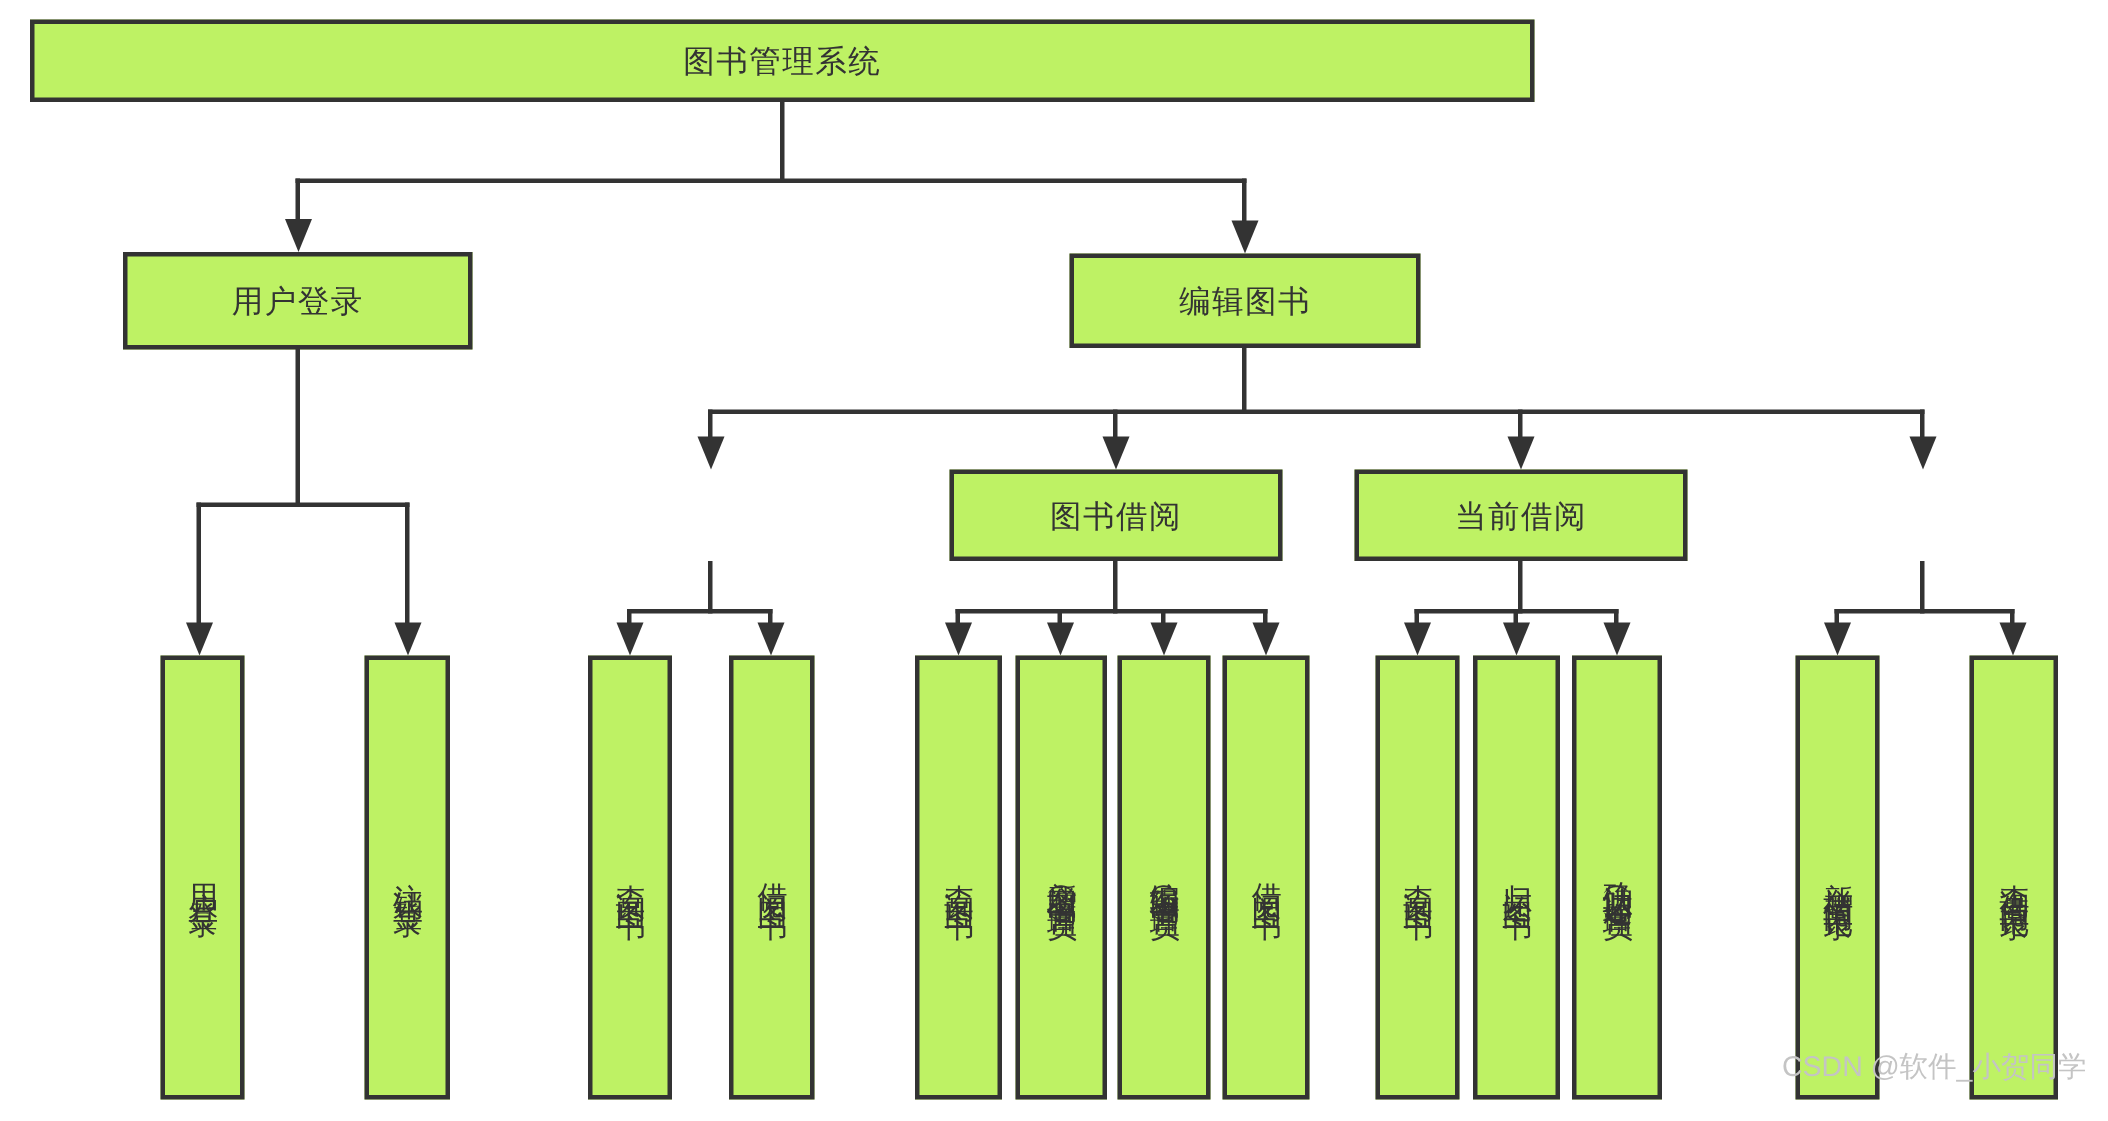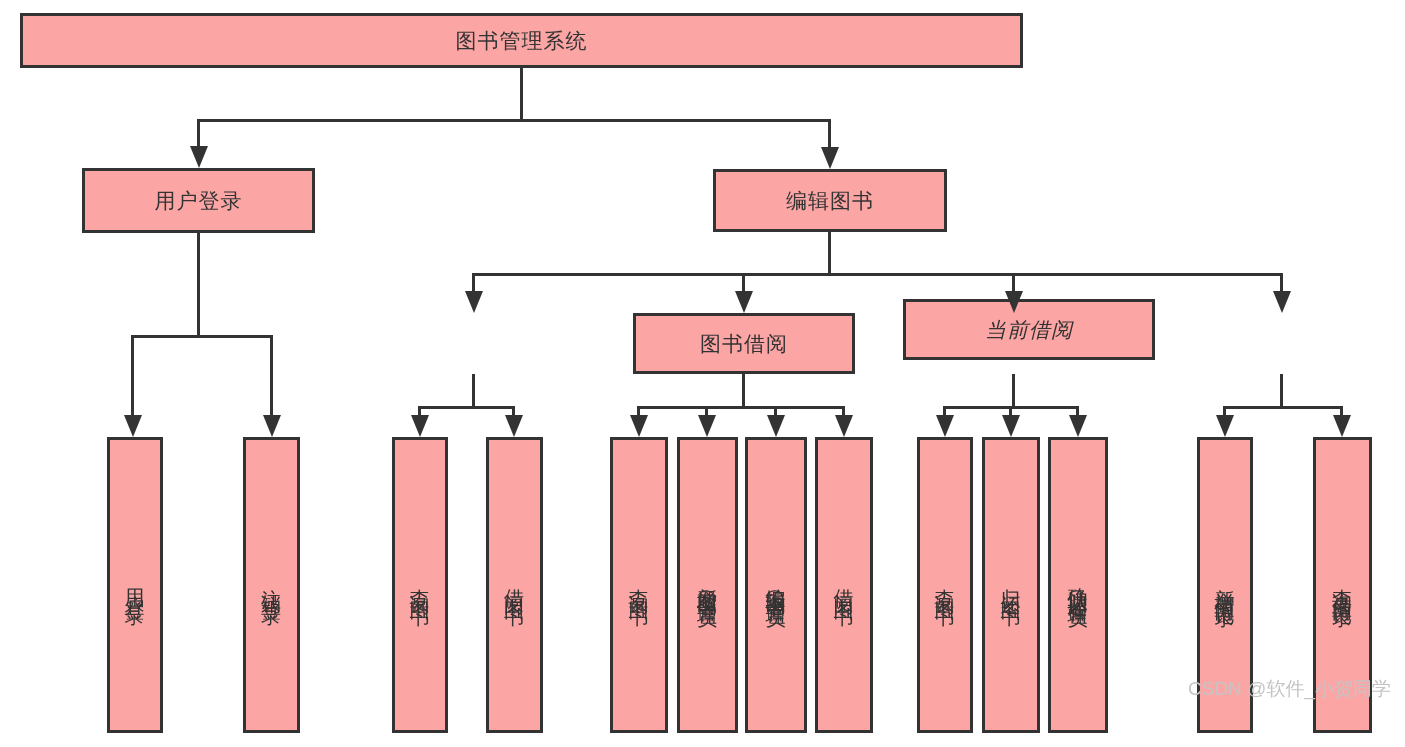--- a/index.html
+++ b/index.html
@@ -13,21 +13,21 @@
     width:1405px;
     height:747px;
     background:#ffffff;
     overflow:hidden;
     font-family:"Liberation Sans", sans-serif;
     color:var(--text);
   }
   .box{
     position:absolute;
     box-sizing:border-box;
-    background:#fca5a5;
+    background:#bef264;
     border:3px solid var(--line);
     display:flex;
     align-items:center;
     justify-content:center;
   }
   .h-label{
     font-size:21px;
     letter-spacing:1px;
     white-space:nowrap;
   }
@@ -43,21 +43,21 @@
   .hline{position:absolute;height:3px;background:var(--line);}
   .ah{
     position:absolute;width:0;height:0;
     border-left:9px solid transparent;
     border-right:9px solid transparent;
     border-top:22px solid var(--line);
   }
   .watermark{
     position:absolute;
     left:1188px;
-    top:676px;
+    top:698px;
     font-size:19px;
     color:var(--wm);
     white-space:nowrap;
     z-index:5;
   }
 </style>
 </head>
 <body>
 
 <div class="canvas">
@@ -69,21 +69,21 @@
   <div class="box" style="left:82px;top:168px;width:233px;height:65px;">
     <span class="h-label">用户登录</span>
   </div>
   <div class="box" style="left:713px;top:169px;width:234px;height:63px;">
     <span class="h-label">编辑图书</span>
   </div>
 
   <div class="box" style="left:633px;top:313px;width:222px;height:61px;">
     <span class="h-label">图书借阅</span>
   </div>
-  <div class="box" style="left:903px;top:299px;width:252px;height:61px;font-style:italic;">
+  <div class="box" style="left:903px;top:313px;width:222px;height:61px;">
     <span class="h-label">当前借阅</span>
   </div>
 
   <div class="box v-box" style="left:107px;top:437px;width:56px;height:296px;">
     <span class="v-label">用户登录</span>
   </div>
   <div class="box v-box" style="left:243px;top:437px;width:57px;height:296px;">
     <span class="v-label">注销登录</span>
   </div>
 

